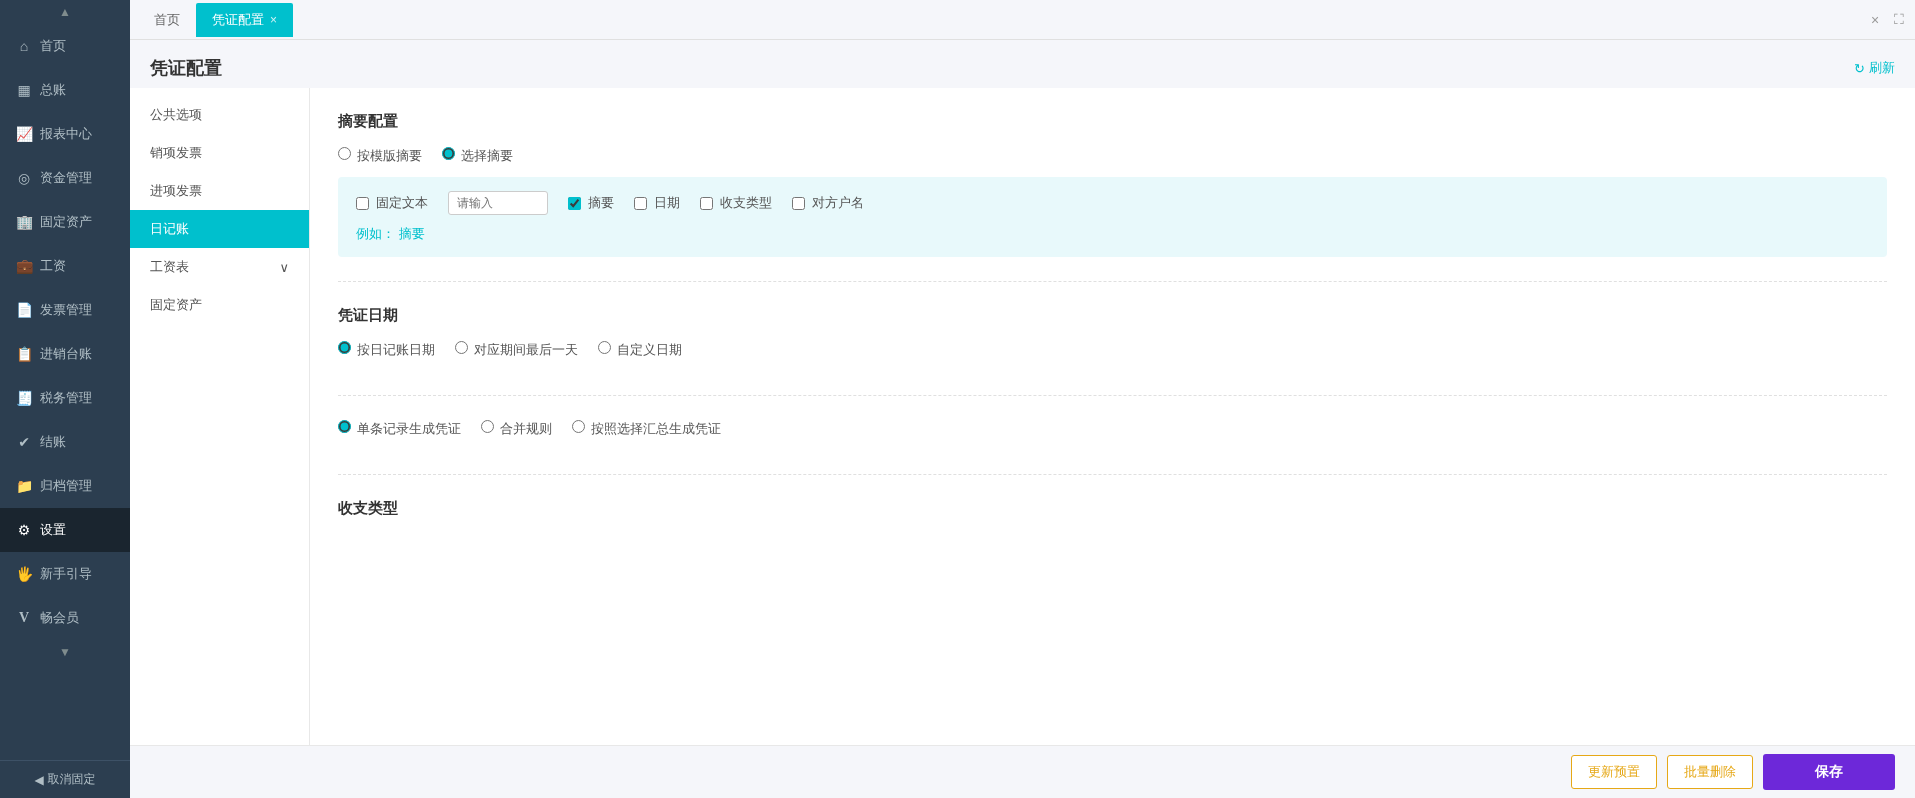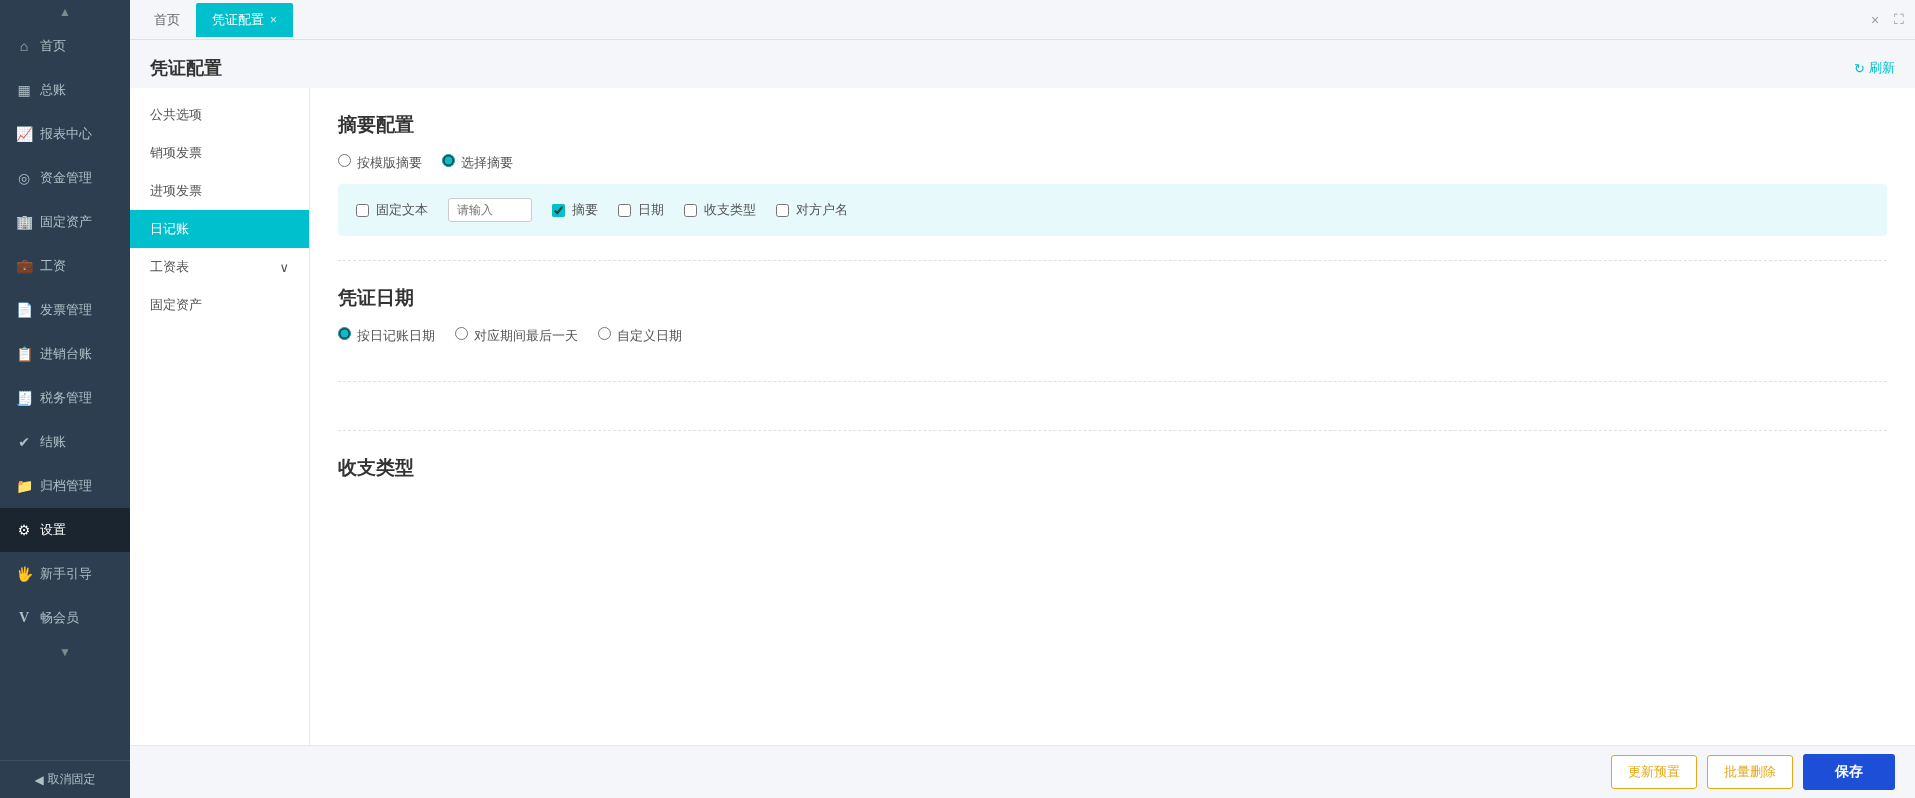--- a/index.html
+++ b/index.html
@@ -162,21 +162,21 @@
     }
 
     .section {
       margin-bottom: 24px;
       padding-bottom: 24px;
       border-bottom: 1px dashed #e0e0e0;
     }
     .section:last-child { border-bottom: none; }
 
     .section-title {
-      font-size: 19px;
+      font-size: 15px;
       font-weight: bold;
       color: #333;
       margin-bottom: 16px;
     }
 
     .radio-group {
       display: flex;
       align-items: center;
       gap: 20px;
       margin-bottom: 12px;
@@ -218,21 +218,21 @@
     .checkbox-item input[type="checkbox"] {
       accent-color: #00c0cd;
       cursor: pointer;
     }
     .text-input {
       border: 1px solid #ccc;
       border-radius: 3px;
       padding: 4px 8px;
       font-size: 12px;
       color: #999;
-      width: 84px;
+      width: 100px;
       outline: none;
     }
     .example-text {
       margin-top: 10px;
       color: #00c0cd;
       font-size: 13px;
     }
 
     
     .footer-bar {
@@ -257,24 +257,24 @@
     .btn-batch-delete {
       border: 1px solid #e6a817;
       color: #e6a817;
       background: #fff;
       padding: 7px 16px;
       border-radius: 3px;
       cursor: pointer;
       font-size: 13px;
     }
     .btn-save {
-      background: #1d4ed8;
+      background: #6d28d9;
       color: #fff;
       border: none;
-      padding: 9px 32px;
+      padding: 9px 52px;
       border-radius: 3px;
       cursor: pointer;
       font-size: 14px;
       font-weight: bold;
     }
 
     
     .right-content::-webkit-scrollbar { width: 6px; }
     .right-content::-webkit-scrollbar-track { background: #f0f0f0; }
     .right-content::-webkit-scrollbar-thumb { background: #ccc; border-radius: 3px; }
@@ -441,20 +441,24 @@
             </label>
             <label class="checkbox-item">
               <input type="checkbox" style="">
               <span>收支类型</span>
             </label>
             <label class="checkbox-item">
               <input type="checkbox" style="">
               <span>对方户名</span>
             </label>
           </div>
+          <div class="example-text">
+            <span>例如：</span>
+            <span>摘要</span>
+          </div>
         </div>
       </div>
 
       <div class="section">
         <div class="section-title">凭证日期</div>
         <div class="radio-group">
           <label class="radio-item">
             <input type="radio" name="voucher-date" checked="" style="">
             <span>按日记账日期</span>
           </label>
@@ -463,20 +467,34 @@
             <span>对应期间最后一天</span>
           </label>
           <label class="radio-item">
             <input type="radio" name="voucher-date" style="">
             <span>自定义日期</span>
           </label>
         </div>
       </div>
 
       <div class="section">
+        <div class="radio-group">
+          <label class="radio-item">
+            <input type="radio" name="merge-rule" checked="" style="">
+            <span>单条记录生成凭证</span>
+          </label>
+          <label class="radio-item">
+            <input type="radio" name="merge-rule" style="">
+            <span>合并规则</span>
+          </label>
+          <label class="radio-item">
+            <input type="radio" name="merge-rule" style="">
+            <span>按照选择汇总生成凭证</span>
+          </label>
+        </div>
       </div>
 
       <div class="section">
         <div class="section-title">收支类型</div>
       </div>
 
     </div>
   </div>
 
   <div class="footer-bar">

